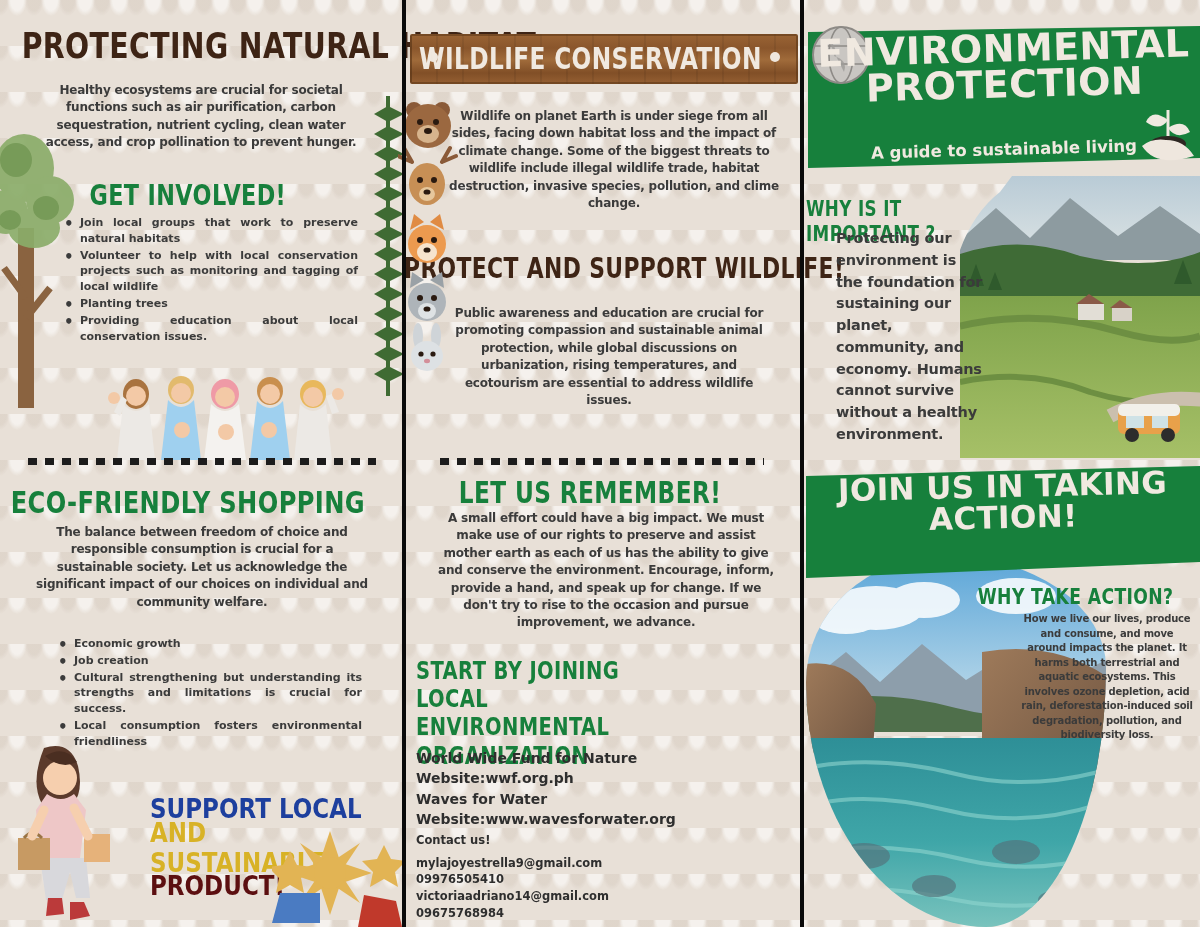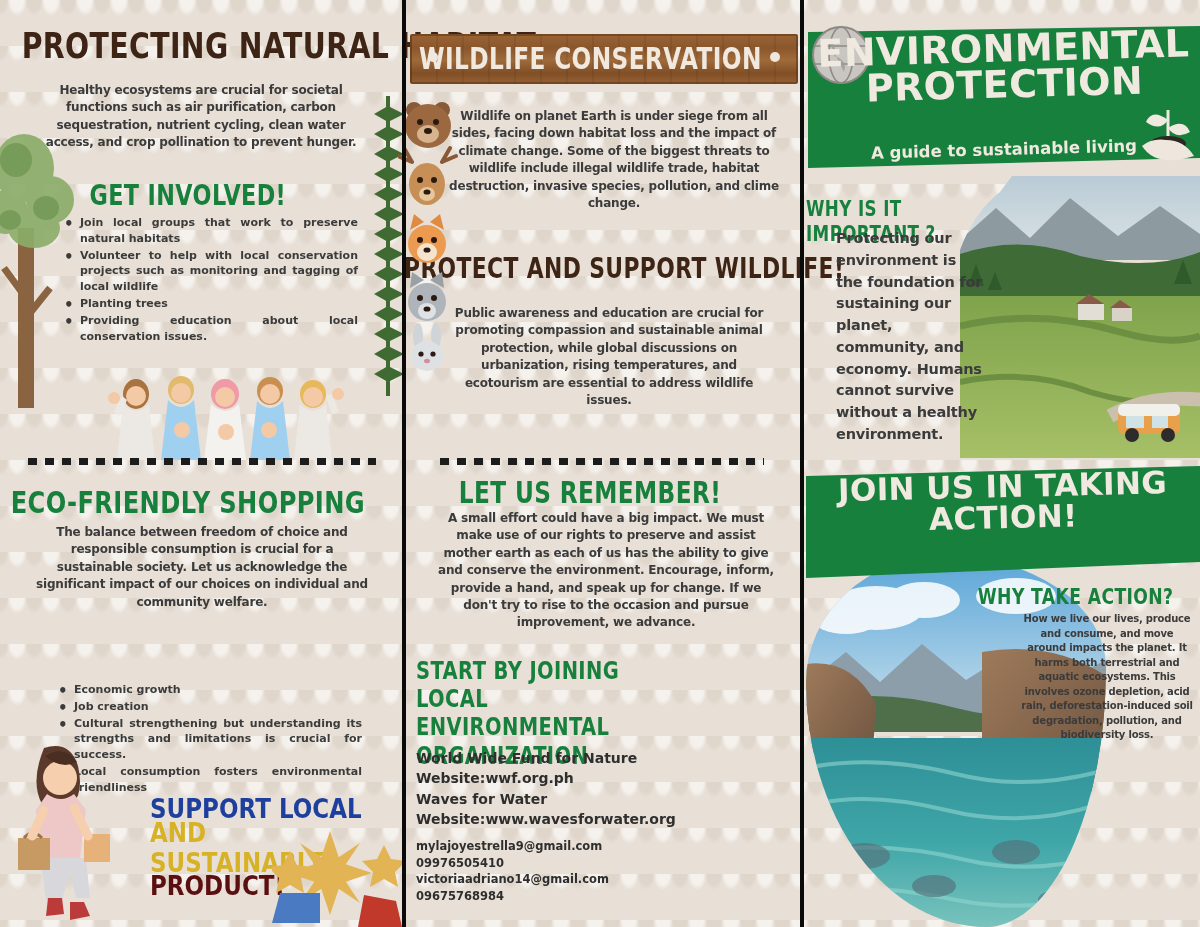--- a/index.html
+++ b/index.html
@@ -95,21 +95,21 @@
   #p1-list { position: absolute; top: 215px; left: 58px; width: 300px; }
 
   .people-art { position: absolute; top: 368px; left: 100px; width: 250px; height: 92px; }
   #p1-rule-1 { position: absolute; top: 458px; left: 28px; width: 348px; }
 
   #p1-eco-title {
     position: absolute; top: 487px; left: 0; width: 404px;
     font-size: 26px; text-align: center;
   }
   #p1-eco-body { position: absolute; top: 524px; left: 34px; width: 336px; }
-  #p1-eco-list { position: absolute; top: 636px; left: 52px; width: 310px; margin-top: 46px; }
+  #p1-eco-list { position: absolute; top: 636px; left: 52px; width: 310px; }
 
   #p1-support {
     position: absolute; top: 797px; left: 150px; width: 240px;
     line-height: 1.12;
   }
   #p1-support div { font-size: 23px; font-weight: bold; text-transform: uppercase;
                     transform: scaleY(1.15); }
   .sl-blue { color: #1d3f9e; }
   .sl-gold { color: #d8b226; }
   .sl-maroon { color: #5c0f10; }
@@ -441,20 +441,21 @@
     <h2 class="hdg-green" id="p2-start-title">START BY JOINING LOCAL ENVIRONMENTAL ORGANIZATION</h2>
 
     <div id="p2-orgs">
       <div>World Wide Fund for Nature</div>
       <div>Website:wwf.org.ph</div>
       <div>Waves for Water</div>
       <div>Website:www.wavesforwater.org</div>
     </div>
 
     <div id="p2-contact">
+      <div>Contact us!</div>
       <div style="height:6px"></div>
       <div>mylajoyestrella9@gmail.com</div>
       <div>09976505410</div>
       <div>victoriaadriano14@gmail.com</div>
       <div>09675768984</div>
     </div>
   </div>
 
   <div class="panel panel-3"></div>
 

